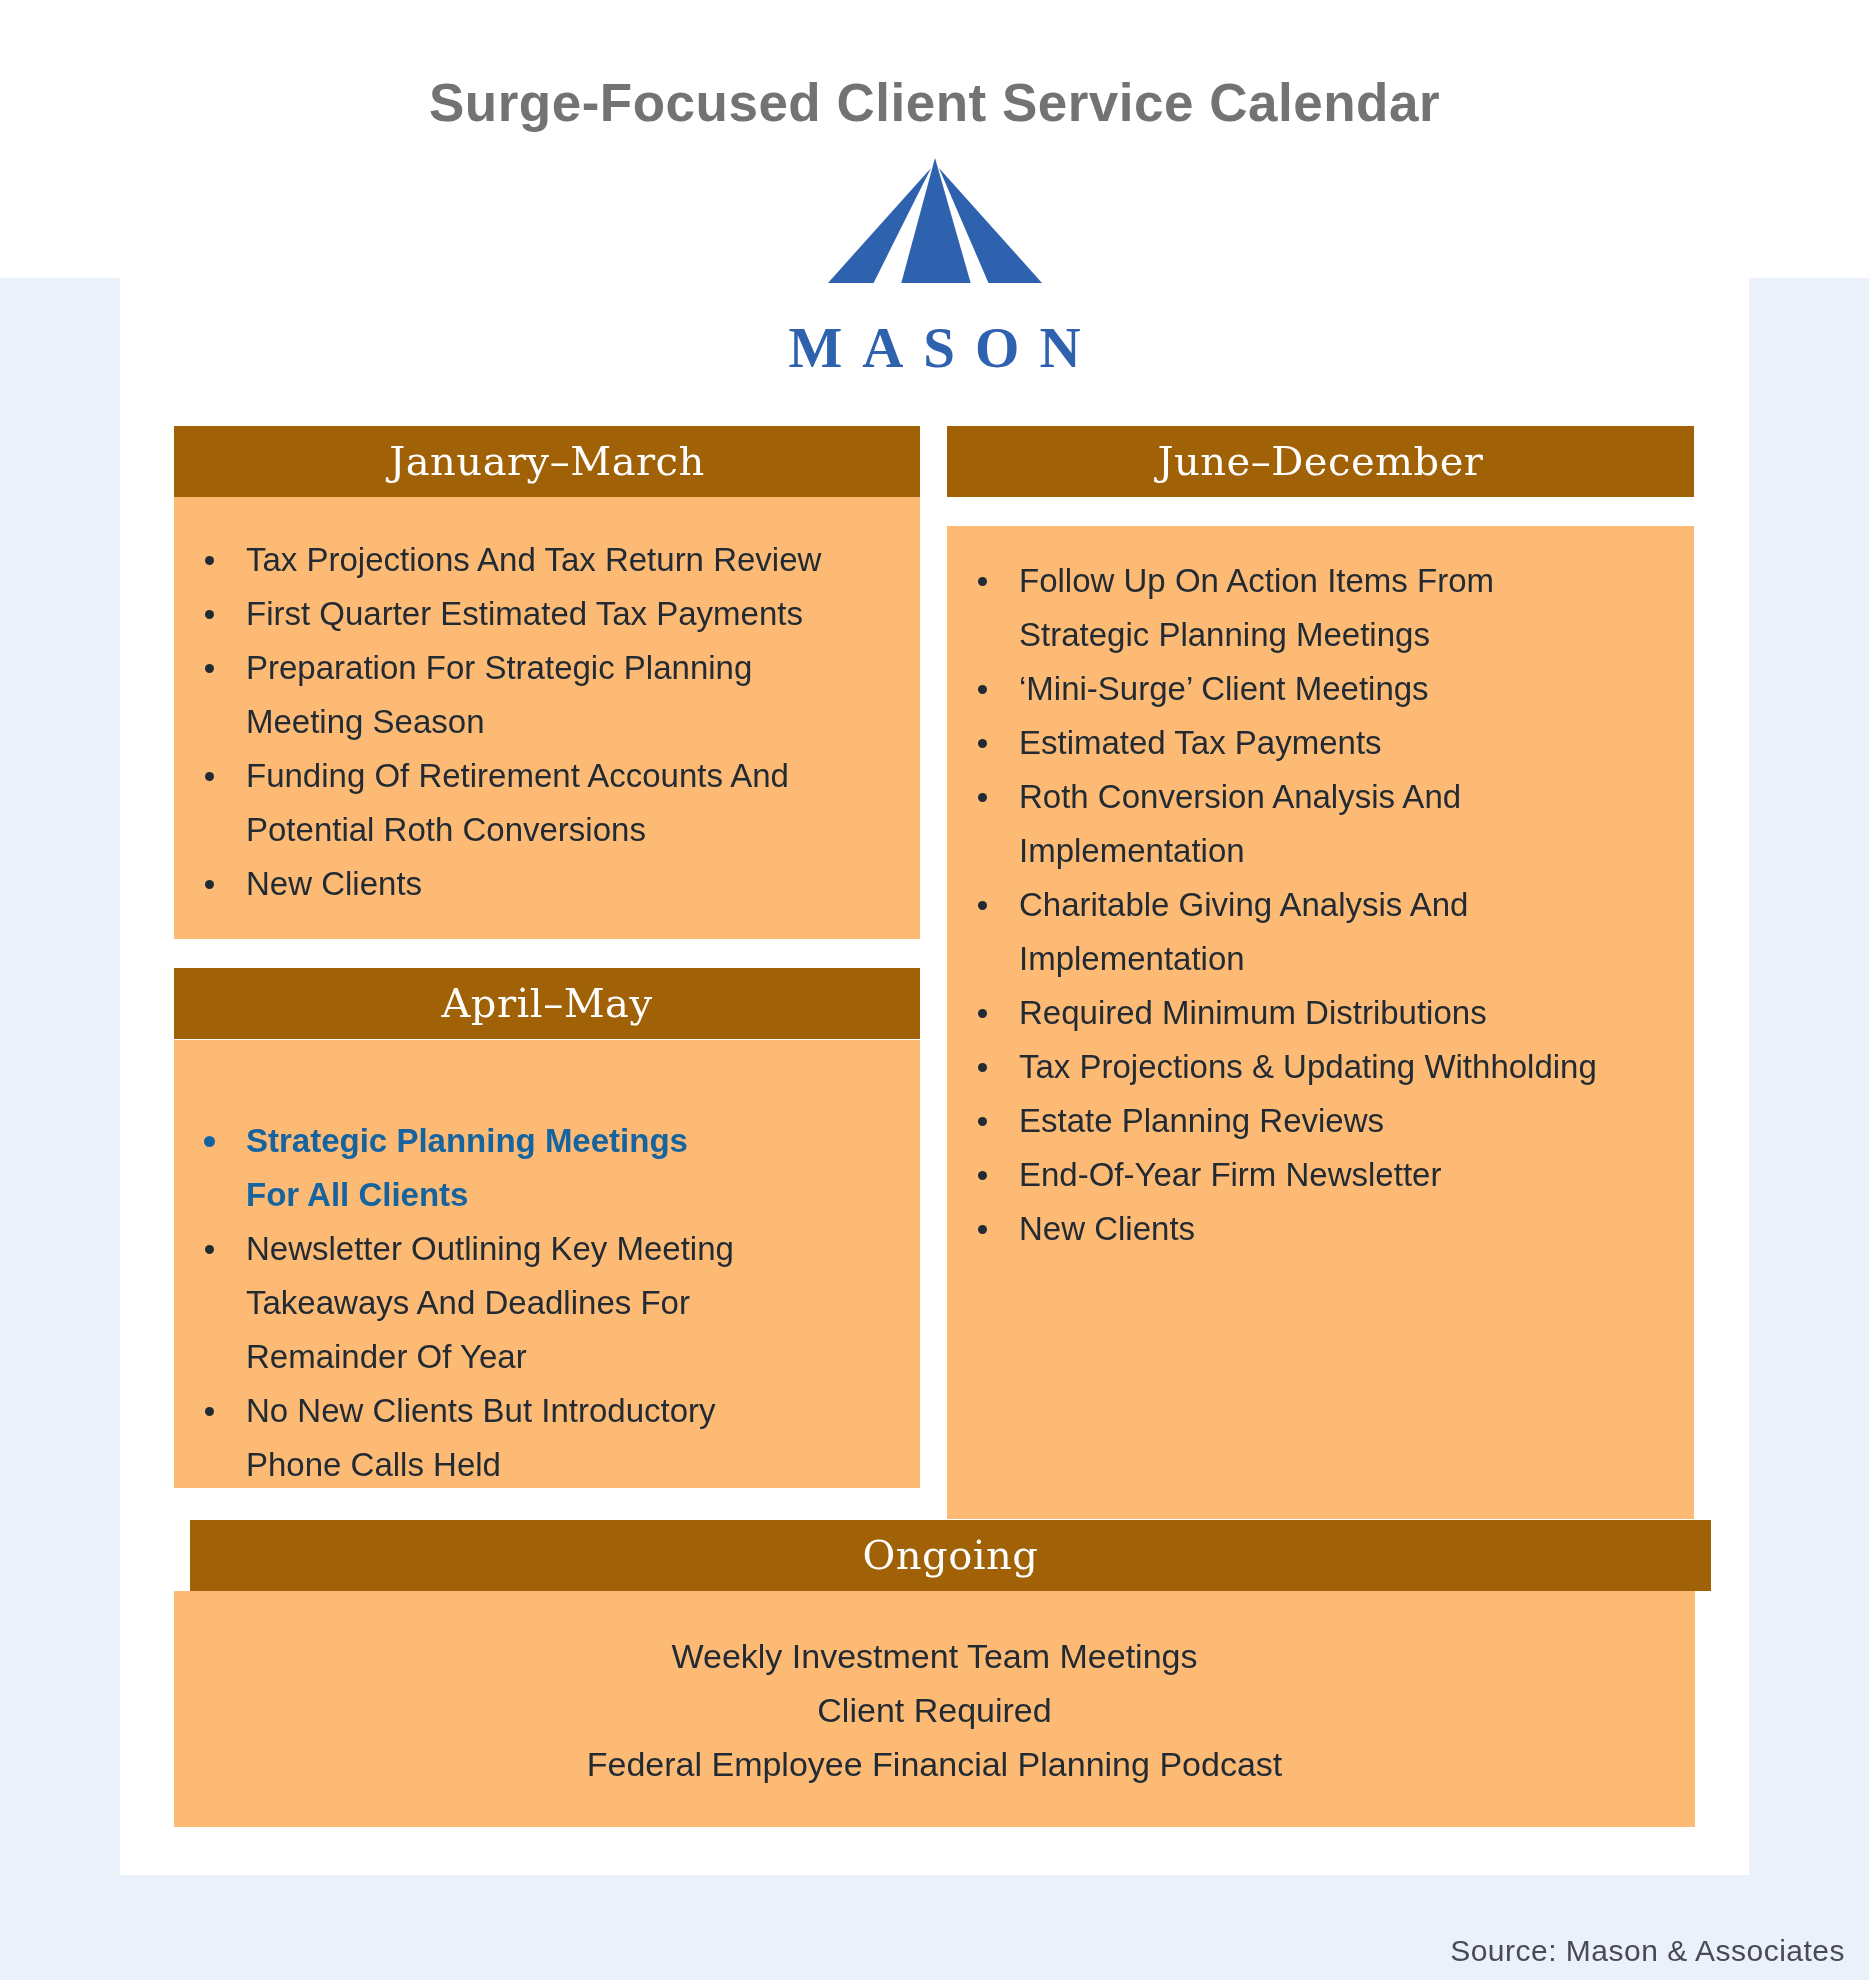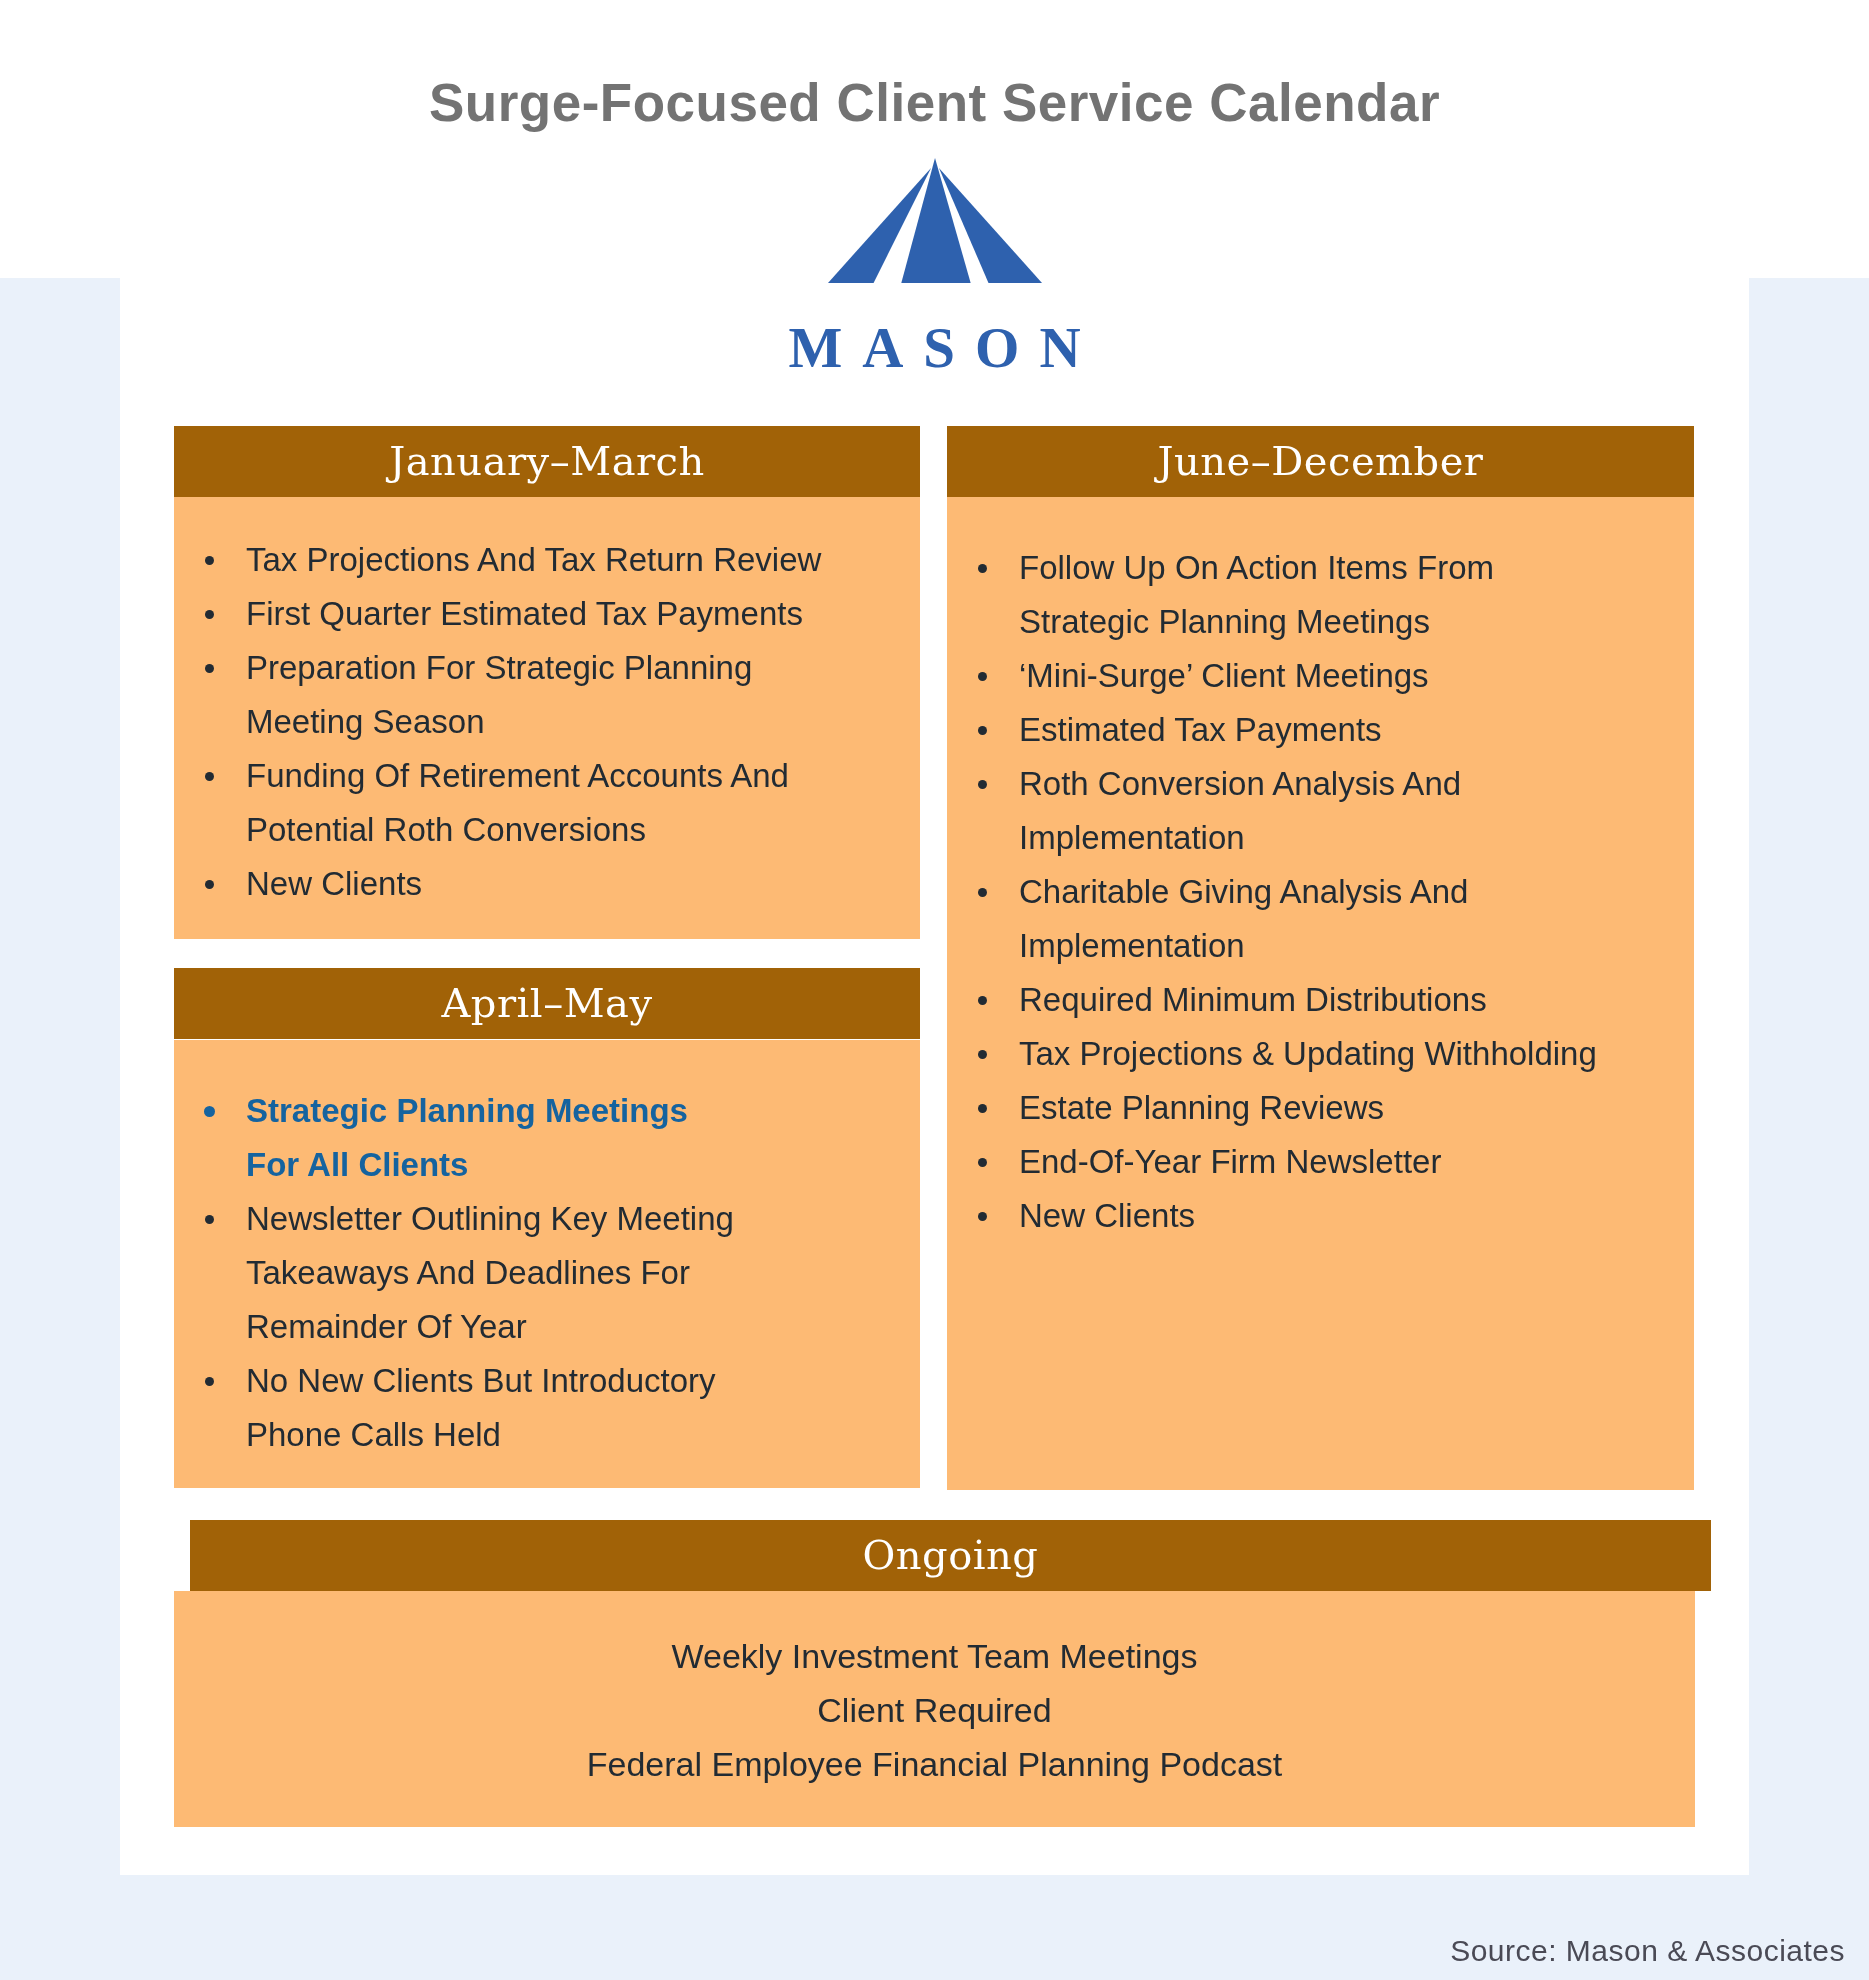--- a/index.html
+++ b/index.html
@@ -49,34 +49,34 @@
   .hdr-ongoing{top:1520px;margin-left:16px;}
 
   .box{
     position:absolute;
     background:#fdba74;
     font-size:33px;line-height:54px;
     color:#222B33;
   }
   .box-jan{top:497px;height:442px;padding-top:36px;box-sizing:border-box;}
   .box-apr{top:1040px;height:448px;padding-top:44px;box-sizing:border-box;}
-  .box-jun{top:497px;height:993px;padding-top:44px;box-sizing:border-box;}
+  .box-jun{top:526px;height:993px;padding-top:28px;box-sizing:border-box;}
   .box-ongoing{top:1591px;height:236px;padding-top:38px;box-sizing:border-box;text-align:center;font-size:34px;}
 
   .li{position:relative;padding-left:72px;}
   .li .dot{
     position:absolute;left:31px;top:23px;
     width:9px;height:9px;border-radius:50%;
     background:currentColor;
   }
   .li .txt{display:inline-block;vertical-align:top;}
   .box-jan .txt{max-width:594px;}
   .box-jun .txt{max-width:584px;}
   .box-apr .txt{max-width:554px;}
-  .li.hl{color:#15639F;font-weight:700;}
+  .li.hl{color:#15639F;font-weight:700;margin-top:30px;}
   .li.hl .dot{width:11px;height:11px;top:22px;left:30px;}
   .li.hl .txt{max-width:495px;}
 
   .source-line{
     position:absolute;right:24px;top:1931px;
     font-size:30px;line-height:40px;
     color:#4A4A55;letter-spacing:0.5px;
   }
 </style>
 </head>

